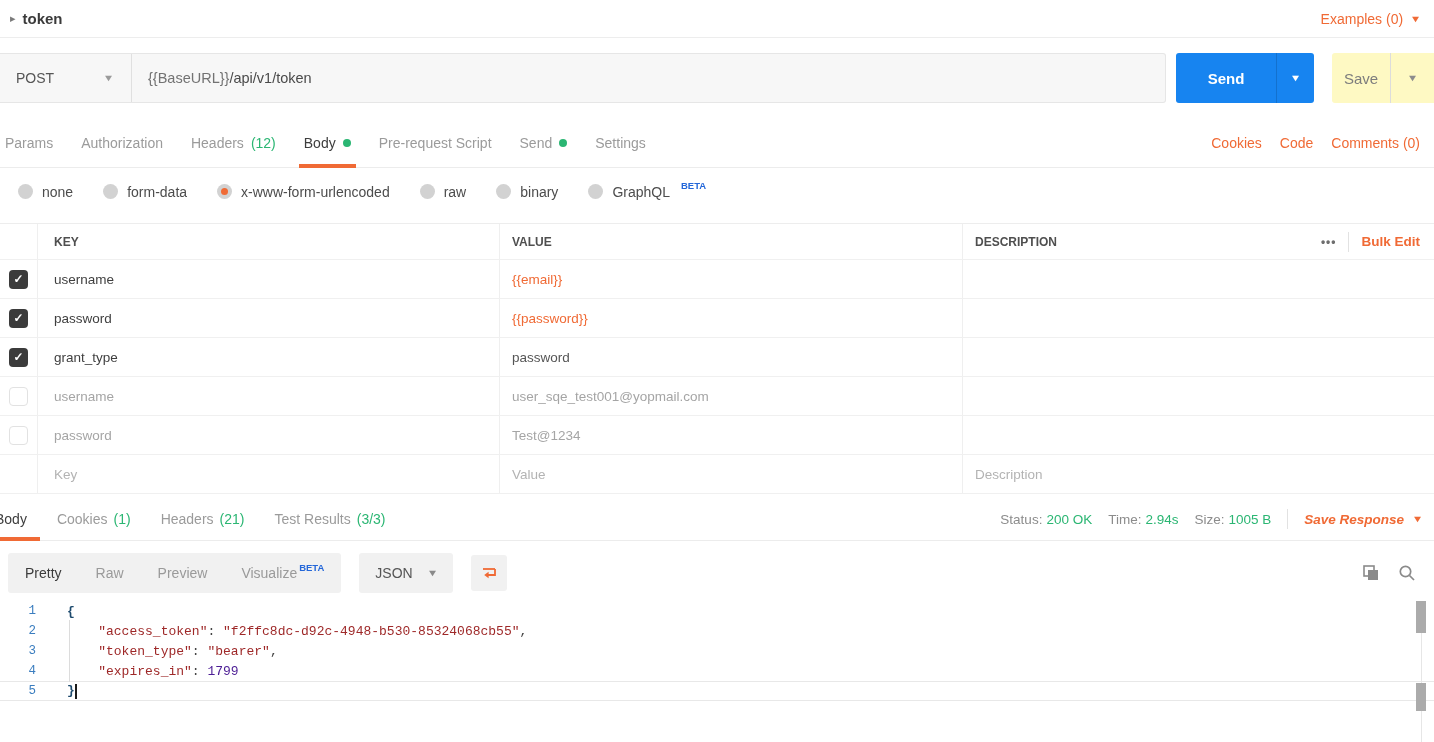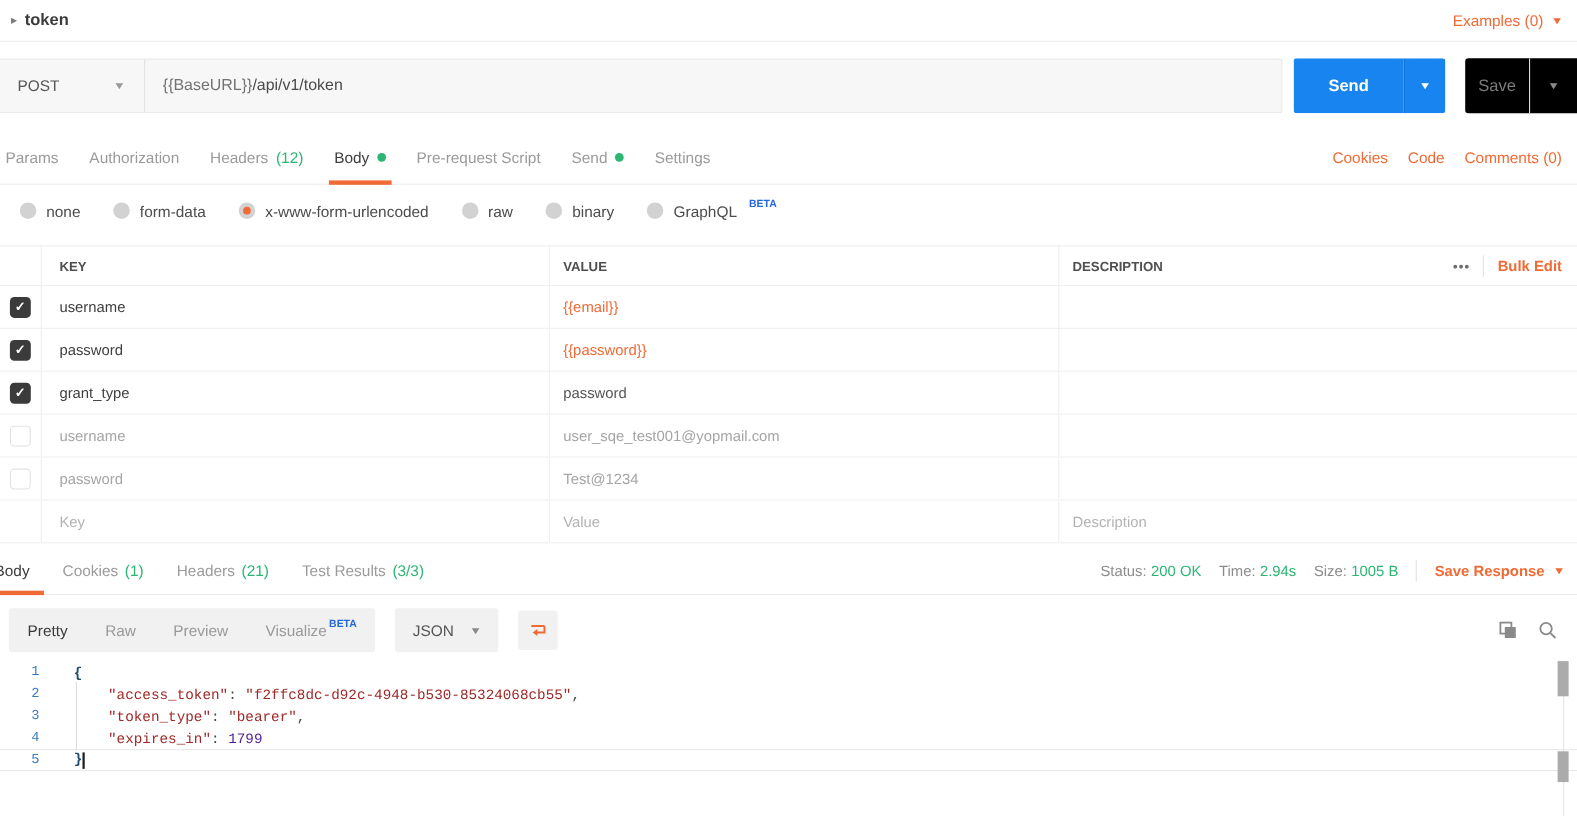--- a/index.html
+++ b/index.html
@@ -23,21 +23,21 @@
     padding:0 18px 0 16px; border-right:1px solid #e0e0e0; color:#565656; cursor:pointer; }
   .method .caret-down { color:#9a9a9a; }
   .url { flex:1; display:flex; align-items:center; padding-left:16px; font-size:14.5px; }
   .url .var { color:#737373; }
   .url .path { color:#4a4a4a; }
   .send-group { display:flex; margin-left:10px; height:50px; border-radius:3px; overflow:hidden; }
   .send-main { width:100px; background:#1784f0; color:#fff; font-size:15px; font-weight:700;
     display:flex; align-items:center; justify-content:center; cursor:pointer; }
   .send-caret { width:38px; background:#1784f0; border-left:1px solid rgba(0,0,0,.14);
     display:flex; align-items:center; justify-content:center; color:#fff; cursor:pointer; }
-  .save-group { display:flex; margin-left:18px; height:50px; background:#000000;
+  .save-group { display:flex; margin-left:18px; height:50px; background:#fef9c3;
     border-radius:3px 0 0 3px; overflow:hidden; }
   .save-main { width:58px; color:#7d7d7d; font-size:15px; display:flex; align-items:center;
     justify-content:center; cursor:pointer; }
   .save-caret { width:44px; border-left:1px solid #dcdcdc; color:#8c8c8c;
     display:flex; align-items:center; justify-content:center; cursor:pointer; }
 
   
   .tabsrow { height:50px; display:flex; align-items:stretch; justify-content:space-between;
     border-bottom:1px solid #ececec; }
   .tabs { display:flex; }
@@ -93,21 +93,21 @@
   .rtab { position:relative; display:flex; align-items:center; gap:6px; padding:0 15px;
     color:#9b9b9b; font-size:14px; cursor:pointer; }
   .rtab:first-child { padding-left:0; margin-left:-5px; }
   .rtab.active { color:#3d3d3d; }
   .rtab.active::after { content:""; position:absolute; left:-6px; right:2px; bottom:-1px;
     height:4px; background:#f06a35; }
   .rtab .count { color:#2bb673; }
   .rmeta { display:flex; align-items:center; gap:16px; padding-right:12px; font-size:13.5px; }
   .rmeta .lbl { color:#8c8c8c; }
   .rmeta .val { color:#2bb673; margin-left:4px; }
-  .save-resp { color:#f06a35; font-weight:700; display:flex; align-items:center; gap:9px; cursor:pointer; }
+  .save-resp { color:#f06a35; font-weight:700; display:flex; align-items:center; gap:9px; cursor:pointer;font-style:italic; }
 
   
   .viewbar { margin:12px 0 0 8px; display:flex; align-items:center; height:40px; padding-right:10px; }
   .vgroup { display:flex; height:40px; background:#f1f1f1; border-radius:3px; overflow:hidden; }
   .vmode { display:flex; align-items:center; padding:0 17px; color:#9a9a9a; cursor:pointer; }
   .vmode.active { color:#3b3b3b; }
   .json-select { margin-left:18px; height:40px; background:#f1f1f1; border-radius:3px;
     display:flex; align-items:center; gap:15px; padding:0 16px; color:#555; cursor:pointer; }
   .json-select .caret-down { color:#8a8a8a; }
   .wrap-btn { margin-left:18px; width:36px; height:36px; background:#f1f1f1; border-radius:3px;

